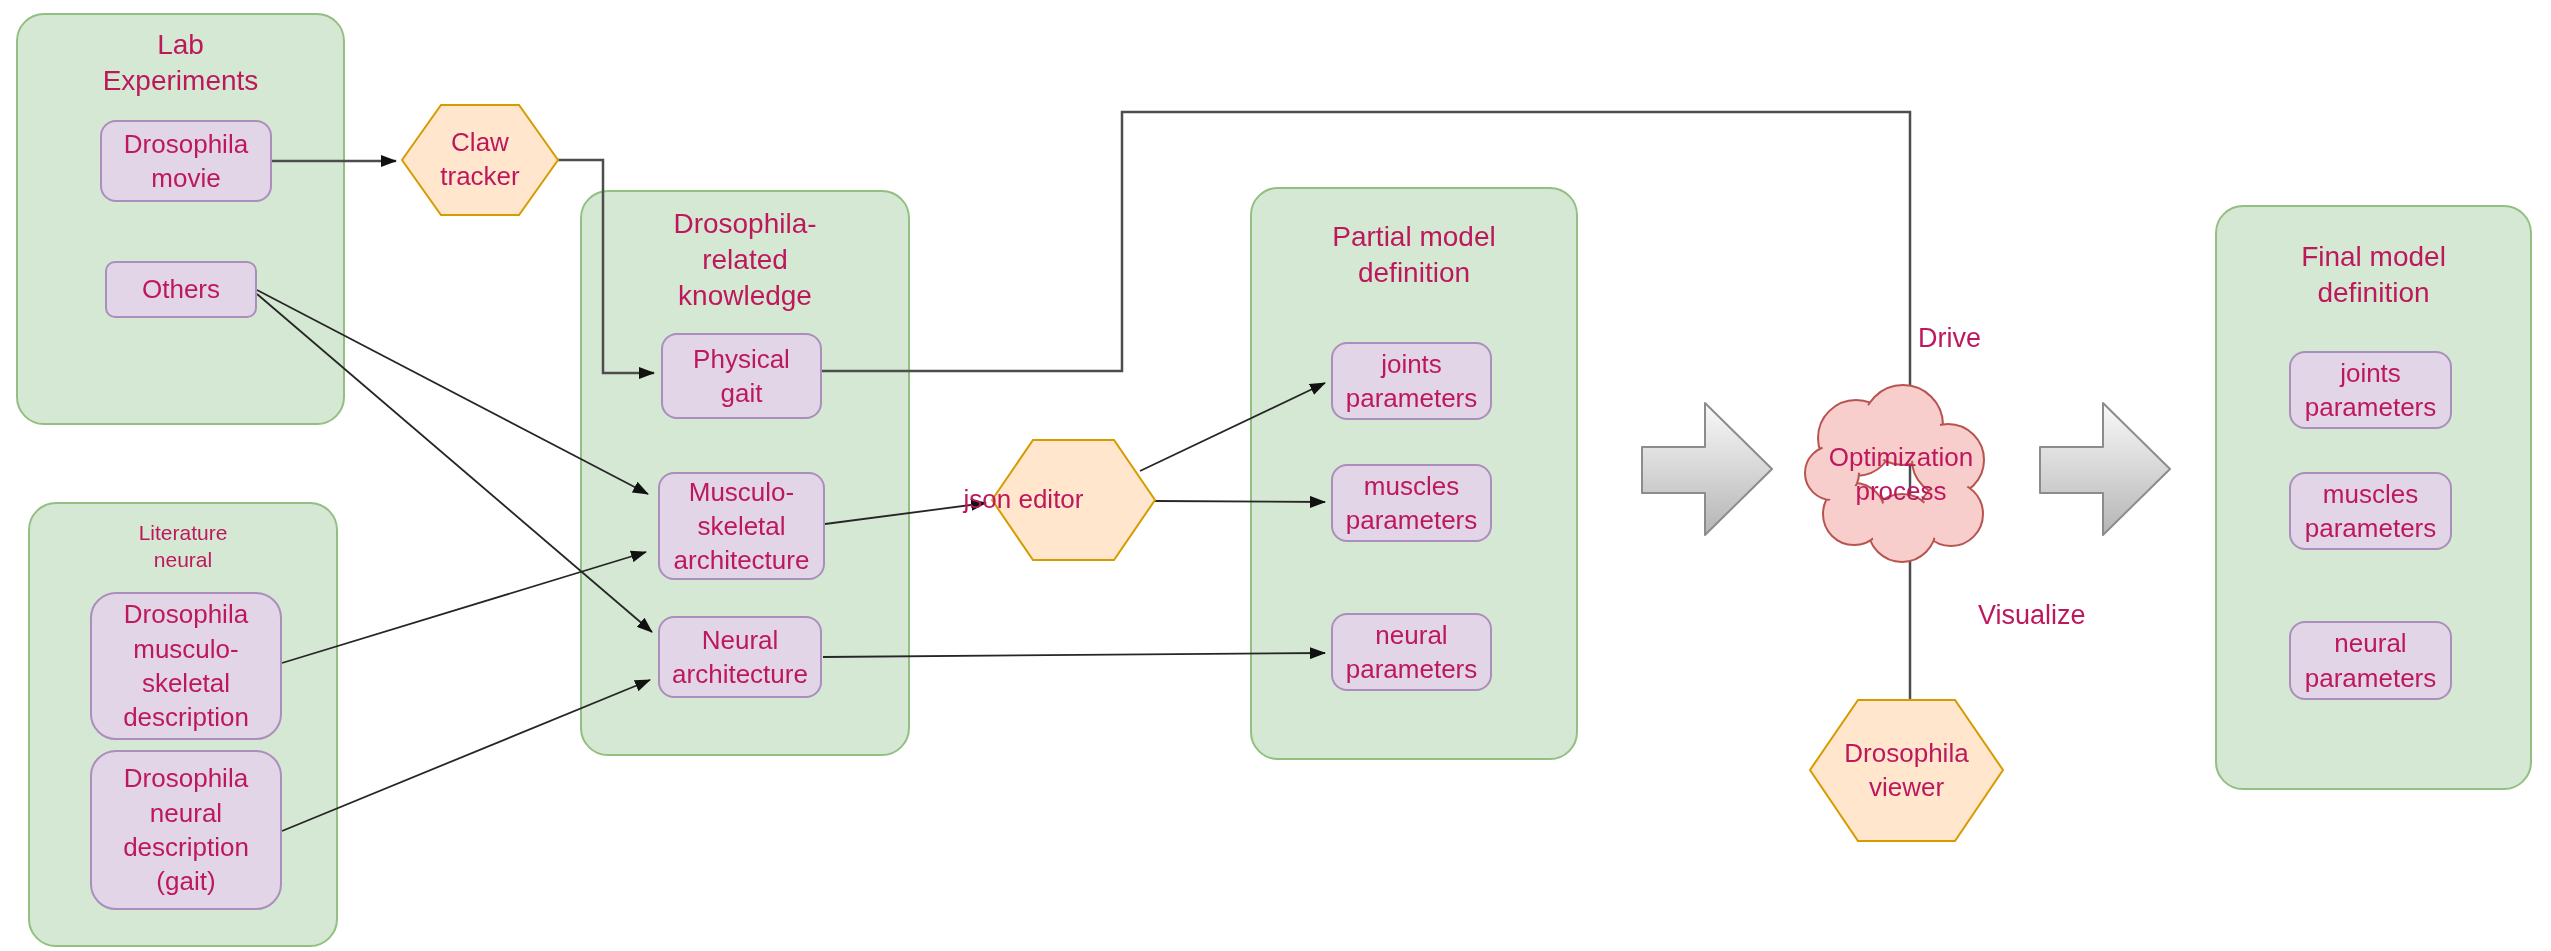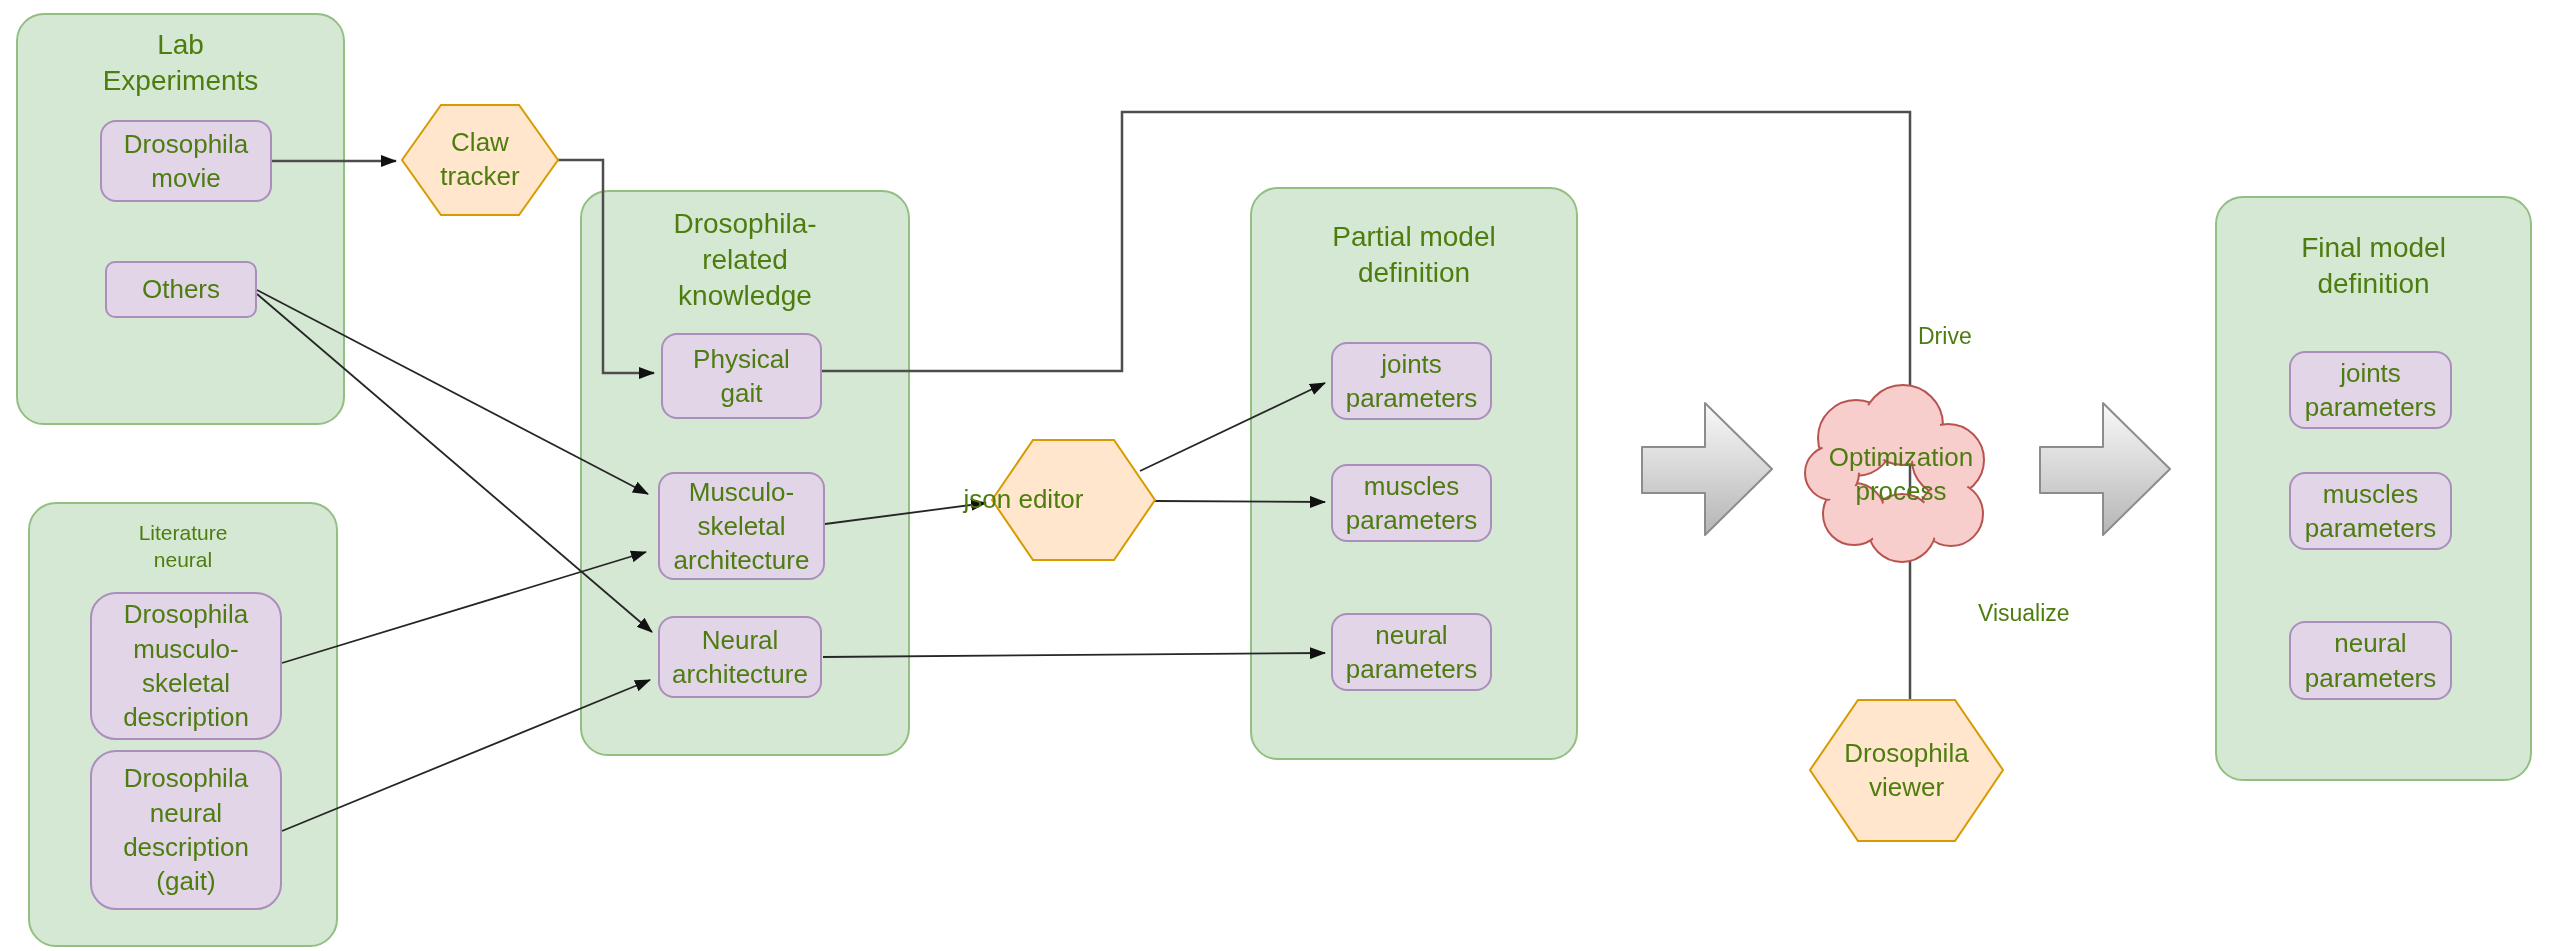--- a/index.html
+++ b/index.html
@@ -2,21 +2,21 @@
 <html><head>
 <meta charset="utf-8">
 <style>
   html, body { margin: 0; padding: 0; background: #ffffff; }
   #canvas {
     position: relative;
     width: 2551px;
     height: 951px;
     background: #ffffff;
     font-family: "Liberation Sans", sans-serif;
-    color: #4d7c0f;
+    color: #be185d;
     overflow: hidden;
   }
 
   
   .group {
     position: absolute;
     background: #d5e8d4;
     border: 2px solid #93bf83;
     border-radius: 28px;
     box-sizing: border-box;
@@ -67,21 +67,21 @@
     justify-content: center;
     text-align: center;
     font-size: 26px;
     line-height: 1.3;
     white-space: pre-line;
     z-index: 5;
   }
 
   .edge-label {
     position: absolute;
-    font-size: 23px;
+    font-size: 27px;
     white-space: nowrap;
     z-index: 5;
   }
 </style>
 </head>
 <body>
 
 <div id="canvas">
 
   <div class="group" style="left:16px; top:13px; width:329px; height:412px;">
@@ -98,21 +98,21 @@
     <div class="group-title" style="top:14px;">Drosophila-
 related
 knowledge</div>
   </div>
 
   <div class="group" style="left:1250px; top:187px; width:328px; height:573px;">
     <div class="group-title" style="top:30px;">Partial model
 definition</div>
   </div>
 
-  <div class="group" style="left:2215px; top:196px; width:317px; height:585px;">
+  <div class="group" style="left:2215px; top:205px; width:317px; height:585px;">
     <div class="group-title" style="top:32px;">Final model
 definition</div>
   </div>
 
   <svg id="wires" width="2551" height="951" viewBox="0 0 2551 951">
     <defs>
       <marker id="arrow" viewBox="0 0 16 12" markerWidth="16" markerHeight="12" refX="15" refY="6" orient="auto" markerUnits="userSpaceOnUse">
         <path d="M0,0 L16,6 L0,12 Z" fill="#111111"></path>
       </marker>
       <linearGradient id="grayGrad" x1="0" y1="0" x2="0" y2="1">

